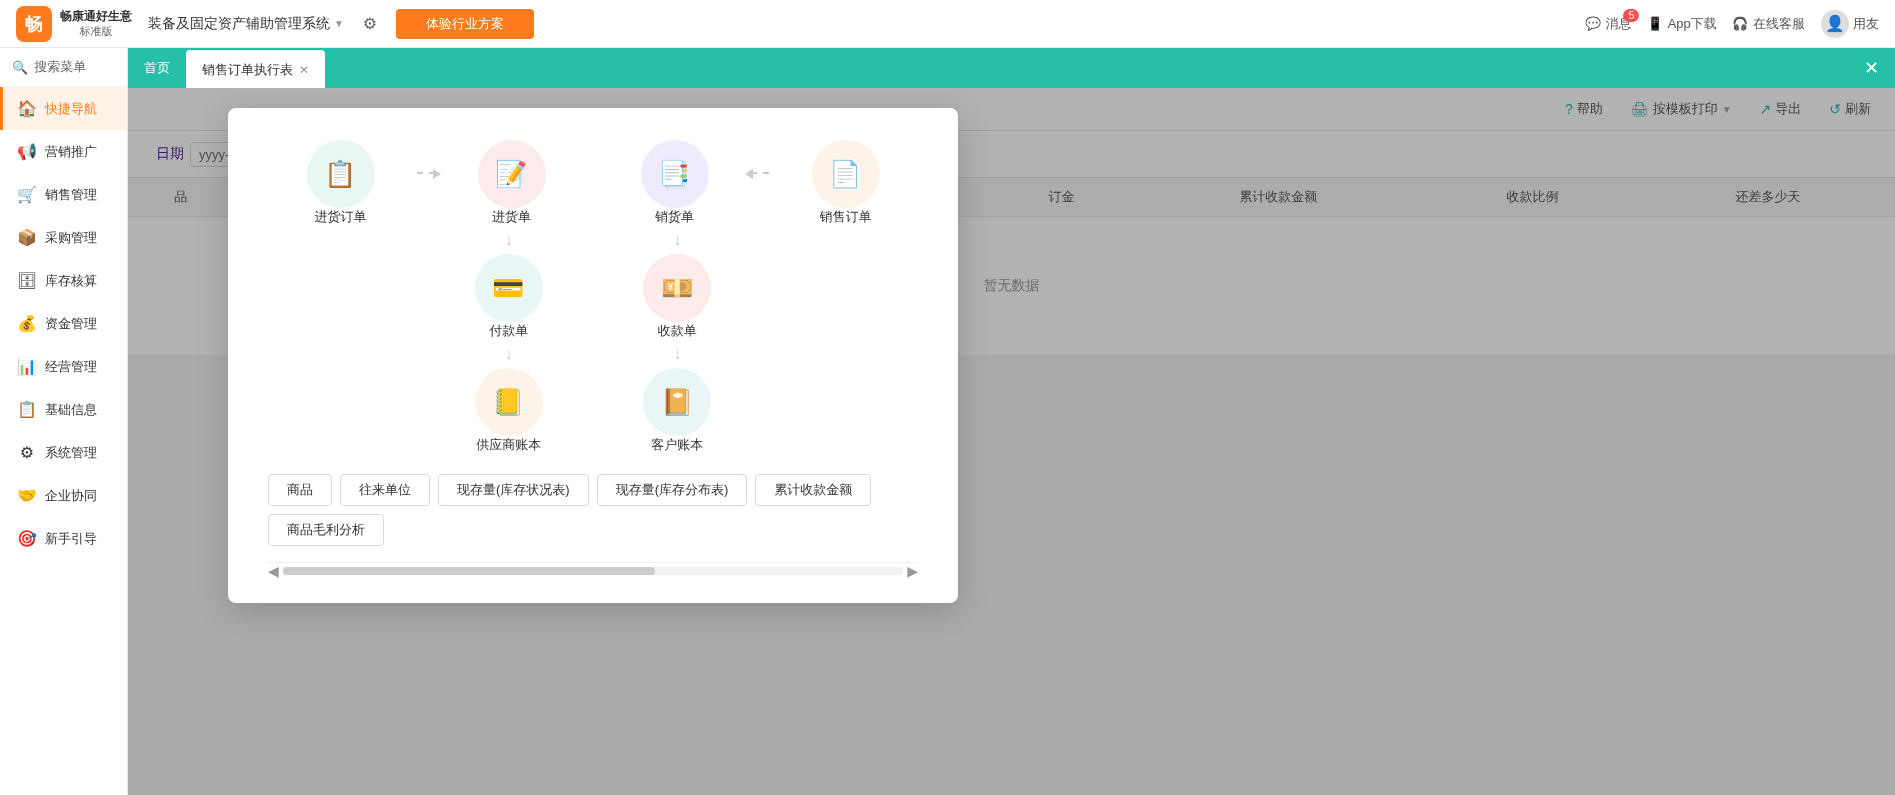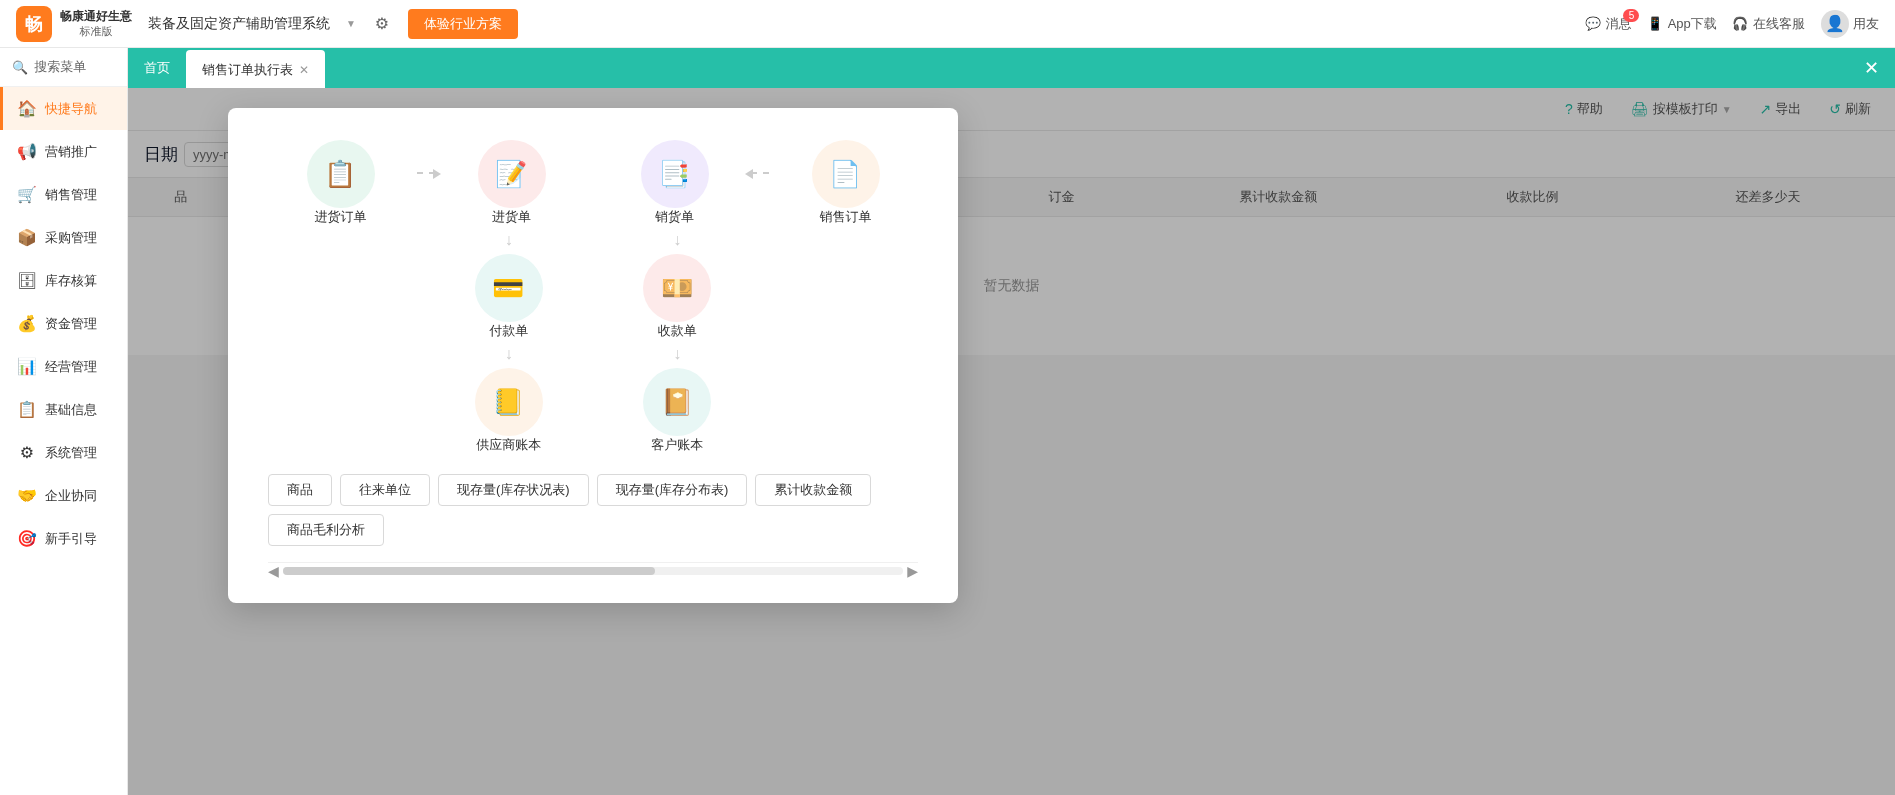--- a/index.html
+++ b/index.html
@@ -6,24 +6,24 @@
     body { font-family: 'Microsoft YaHei', Arial, sans-serif; font-size: 13px; background: #f5f5f5; overflow: hidden; }
 
     
     .app-container { display: flex; flex-direction: column; height: 795px; width: 1895px; }
     .top-bar { height: 48px; background: #fff; display: flex; align-items: center; padding: 0 16px; border-bottom: 1px solid #e8e8e8; justify-content: space-between; flex-shrink: 0; }
     .top-bar-left { display: flex; align-items: center; gap: 12px; }
     .logo-area { display: flex; align-items: center; gap: 8px; width: 120px; }
     .logo-icon { width: 36px; height: 36px; background: #ff7b1e; border-radius: 8px; display: flex; align-items: center; justify-content: center; color: white; font-size: 18px; font-weight: bold; }
     .logo-text { font-size: 11px; color: #666; line-height: 1.3; text-align: center; }
     .logo-text .main { color: #333; font-weight: bold; font-size: 12px; }
-    .system-dropdown { display: flex; align-items: center; gap: 16px; cursor: pointer; color: #333; font-size: 14px; }
+    .system-dropdown { display: flex; align-items: center; gap: 4px; cursor: pointer; color: #333; font-size: 14px; }
     .chevron { font-size: 10px; color: #999; }
     .gear-btn { width: 28px; height: 28px; display: flex; align-items: center; justify-content: center; color: #666; cursor: pointer; font-size: 16px; }
-    .trial-btn { background: #ff7b1e; color: white; border: none; border-radius: 4px; padding: 6px 16px; font-size: 13px; cursor: pointer; }
+    .trial-btn { background: #ff7b1e; color: white; border: none; border-radius: 4px; padding: 6px 30px; font-size: 13px; cursor: pointer; }
     .top-bar-right { display: flex; align-items: center; gap: 16px; }
     .top-right-item { display: flex; align-items: center; gap: 4px; color: #555; cursor: pointer; font-size: 13px; position: relative; }
     .badge { position: absolute; top: -6px; right: -8px; background: #ff4d4f; color: white; border-radius: 8px; font-size: 10px; padding: 1px 4px; min-width: 16px; text-align: center; }
     .avatar { width: 28px; height: 28px; border-radius: 50%; background: #ddd; display: flex; align-items: center; justify-content: center; color: #999; font-size: 16px; }
 
     
     .main-area { display: flex; flex: 1; overflow: hidden; }
 
     
     .sidebar { width: 128px; background: #fff; border-right: 1px solid #e8e8e8; display: flex; flex-direction: column; flex-shrink: 0; }
@@ -48,21 +48,21 @@
     .page-content { flex: 1; background: #f5f5f5; overflow: hidden; position: relative; }
 
     
     .page-toolbar { background: #fff; padding: 8px 16px; display: flex; align-items: center; justify-content: flex-end; gap: 12px; border-bottom: 1px solid #e8e8e8; }
     .toolbar-btn { display: flex; align-items: center; gap: 4px; color: #555; cursor: pointer; font-size: 13px; padding: 4px 8px; }
     .toolbar-btn .btn-icon { font-size: 14px; color: #26bfa8; }
 
     
     .filter-bar { background: #fff; padding: 8px 16px; display: flex; align-items: center; gap: 12px; border-bottom: 1px solid #e8e8e8; flex-wrap: wrap; }
     .filter-item { display: flex; align-items: center; gap: 6px; }
-    .filter-label { color: #0f172a; font-size: 17px; white-space: nowrap; }
+    .filter-label { color: #4c1d95; font-size: 14px; white-space: nowrap; margin-left: 12px; }
     .filter-input { border: 1px solid #d9d9d9; border-radius: 4px; padding: 4px 8px; font-size: 13px; color: #333; width: 130px; }
     .filter-select { border: 1px solid #d9d9d9; border-radius: 4px; padding: 4px 8px; font-size: 13px; color: #333; width: 120px; height: 28px; }
     .search-btn { background: #ff7b1e; color: white; border: none; border-radius: 4px; padding: 5px 16px; font-size: 13px; cursor: pointer; }
     .setting-btn { background: #fff; color: #ff7b1e; border: 1px solid #ff7b1e; border-radius: 4px; padding: 5px 10px; font-size: 13px; cursor: pointer; }
     .more-conditions { color: #26bfa8; font-size: 13px; cursor: pointer; display: flex; align-items: center; gap: 2px; }
     .cal-icon { font-size: 14px; color: #aaa; }
 
     
     .table-container { background: #fff; margin: 0; overflow: auto; }
     .data-table { width: 100%; border-collapse: collapse; font-size: 13px; }

